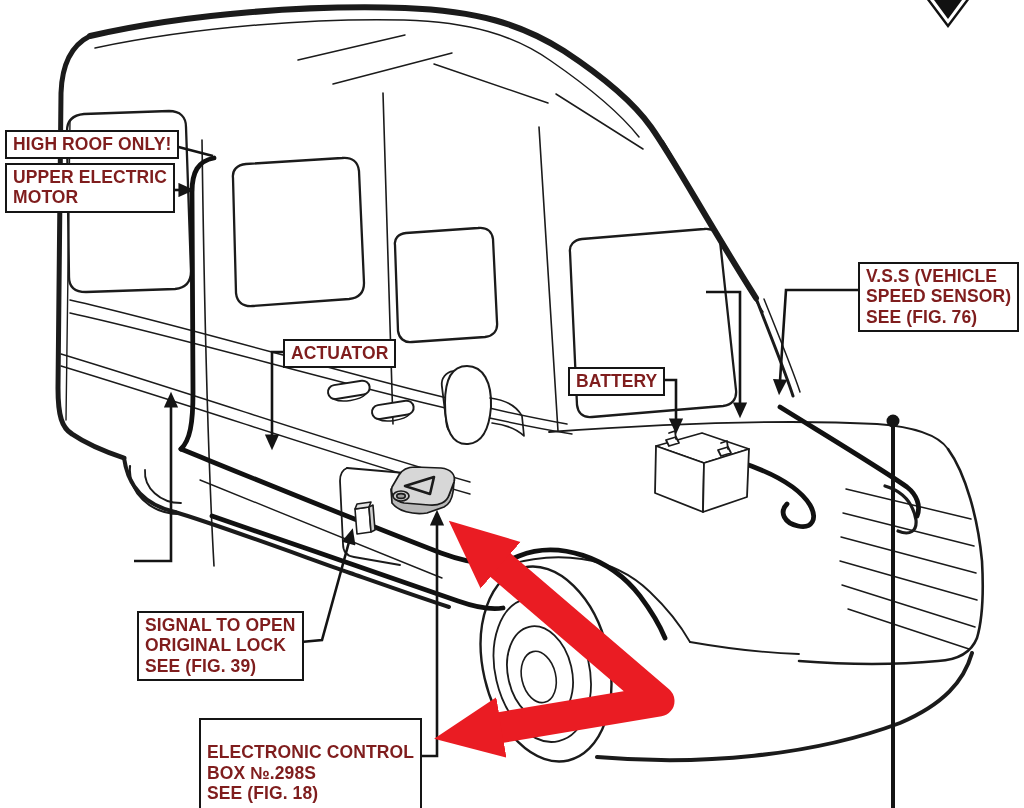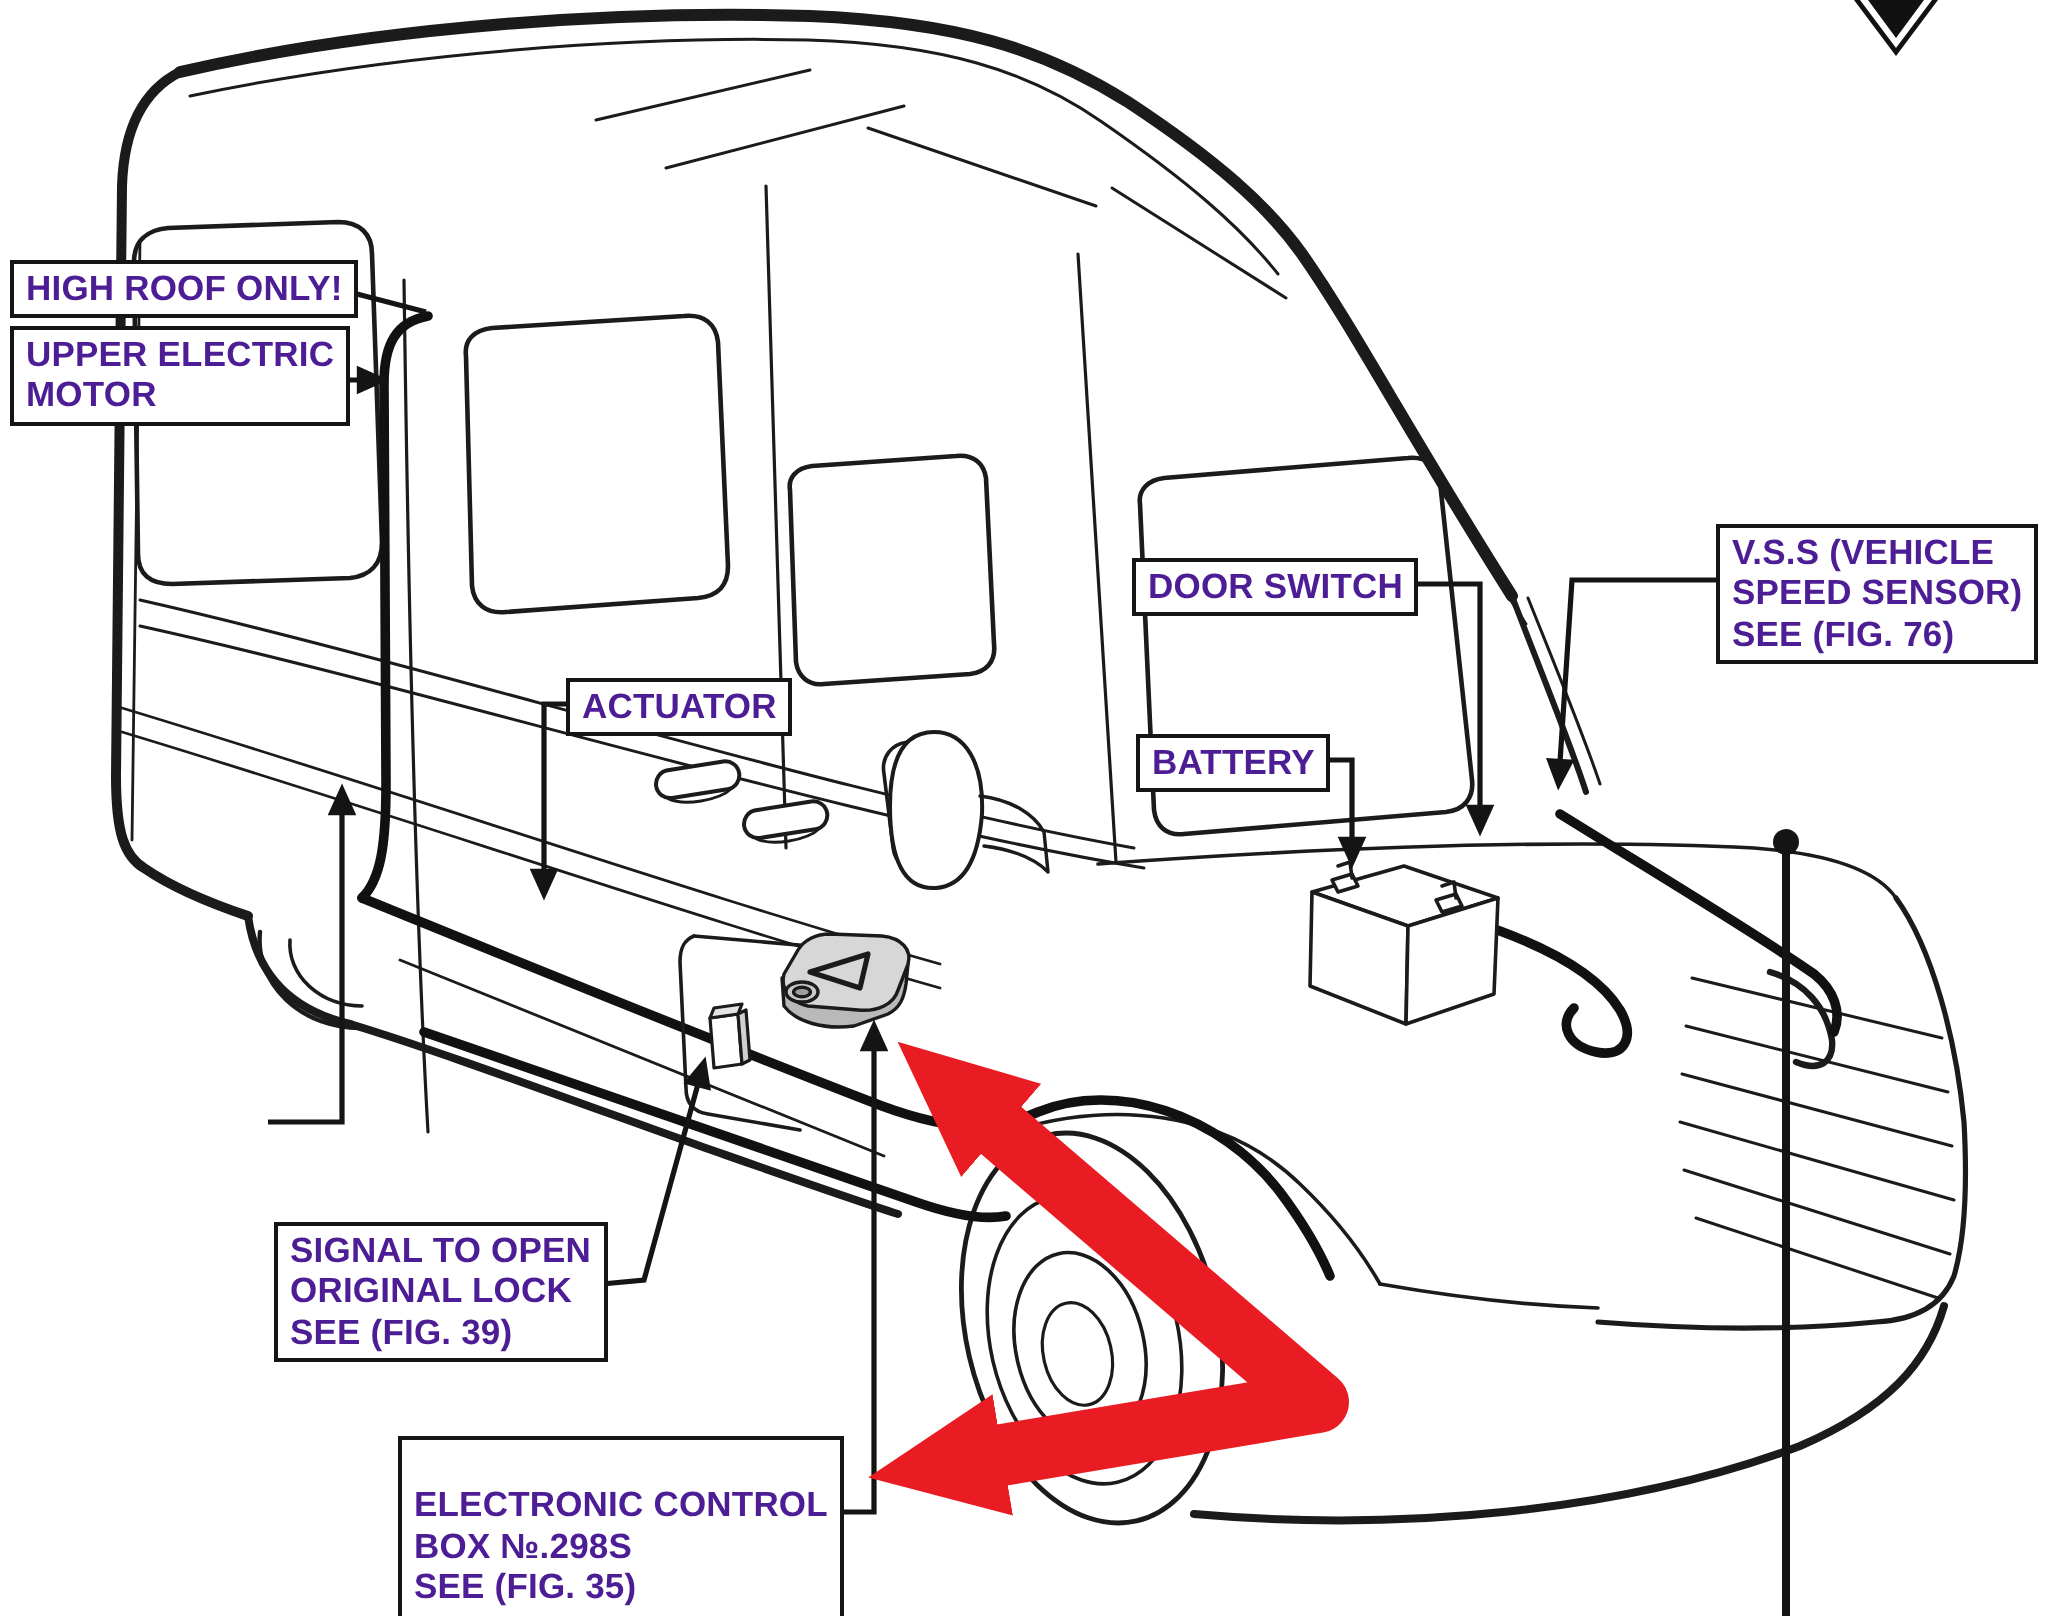--- a/index.html
+++ b/index.html
@@ -1,19 +1,19 @@
 <!DOCTYPE html>
 <html style="--red: #ea1c23; --pn: #ababab; --boxgray: #d7d7d7; --boxgray2: #b9b9b9;"><head>
 <meta charset="utf-8">
 <style>
   html,body{margin:0;padding:0;background:#fff;}
   .canvas{position:relative;width:1024px;height:808px;background:#fff;overflow:hidden;
           font-family:"Liberation Sans", sans-serif;}
   .canvas svg{position:absolute;left:0;top:0;}
-  .label{position:absolute;background:#fff;border:2.5px solid #151515;color:#4c1d95;
+  .label{position:absolute;background:#fff;border:2.5px solid #151515;color:#7f1d1d;
          font-weight:bold;font-size:17.5px;line-height:1.17;padding:2px 6px 3px;
          white-space:pre-line;letter-spacing:.1px;}
   .red-stroke{stroke:var(--red,#ea1c23);}
   .red-fill{fill:var(--red,#ea1c23);}
   .boxtop{fill:var(--boxgray,#d7d7d7);}
   .boxside{fill:var(--boxgray2,#b9b9b9);}
 </style>
 </head>
 <body>
 
@@ -177,28 +177,27 @@
   <g>
     <path d="M 927 -2 L 969 -2 L 948 26 Z" fill="#fff" stroke="#111" stroke-width="2.4"></path>
     <path d="M 934 0 L 962 0 L 948 19 Z" fill="#111"></path>
   </g>
 </svg>
 
   <div class="label" style="left:5px;top:130px">HIGH ROOF ONLY!</div>
   <div class="label" style="left:5px;top:163px">UPPER ELECTRIC
 MOTOR</div>
   <div class="label" style="left:283px;top:339px">ACTUATOR</div>
-  <div class="label" style="left:566px;top:279px">DOOR SWITCH</div>
   <div class="label" style="left:568px;top:367px">BATTERY</div>
   <div class="label" style="left:858px;top:262px">V.S.S (VEHICLE
 SPEED SENSOR)
 SEE (FIG. 76)</div>
   <div class="label" style="left:137px;top:611px">SIGNAL TO OPEN
 ORIGINAL LOCK
 SEE (FIG. 39)</div>
   <div class="label" style="left:199px;top:718px">
     <div>ELECTRONIC CONTROL
 BOX №.298S
-SEE (FIG. 35)</div>
+SEE (FIG. 18)</div>
     
   </div>
 
 </div>
 
 </body></html>

